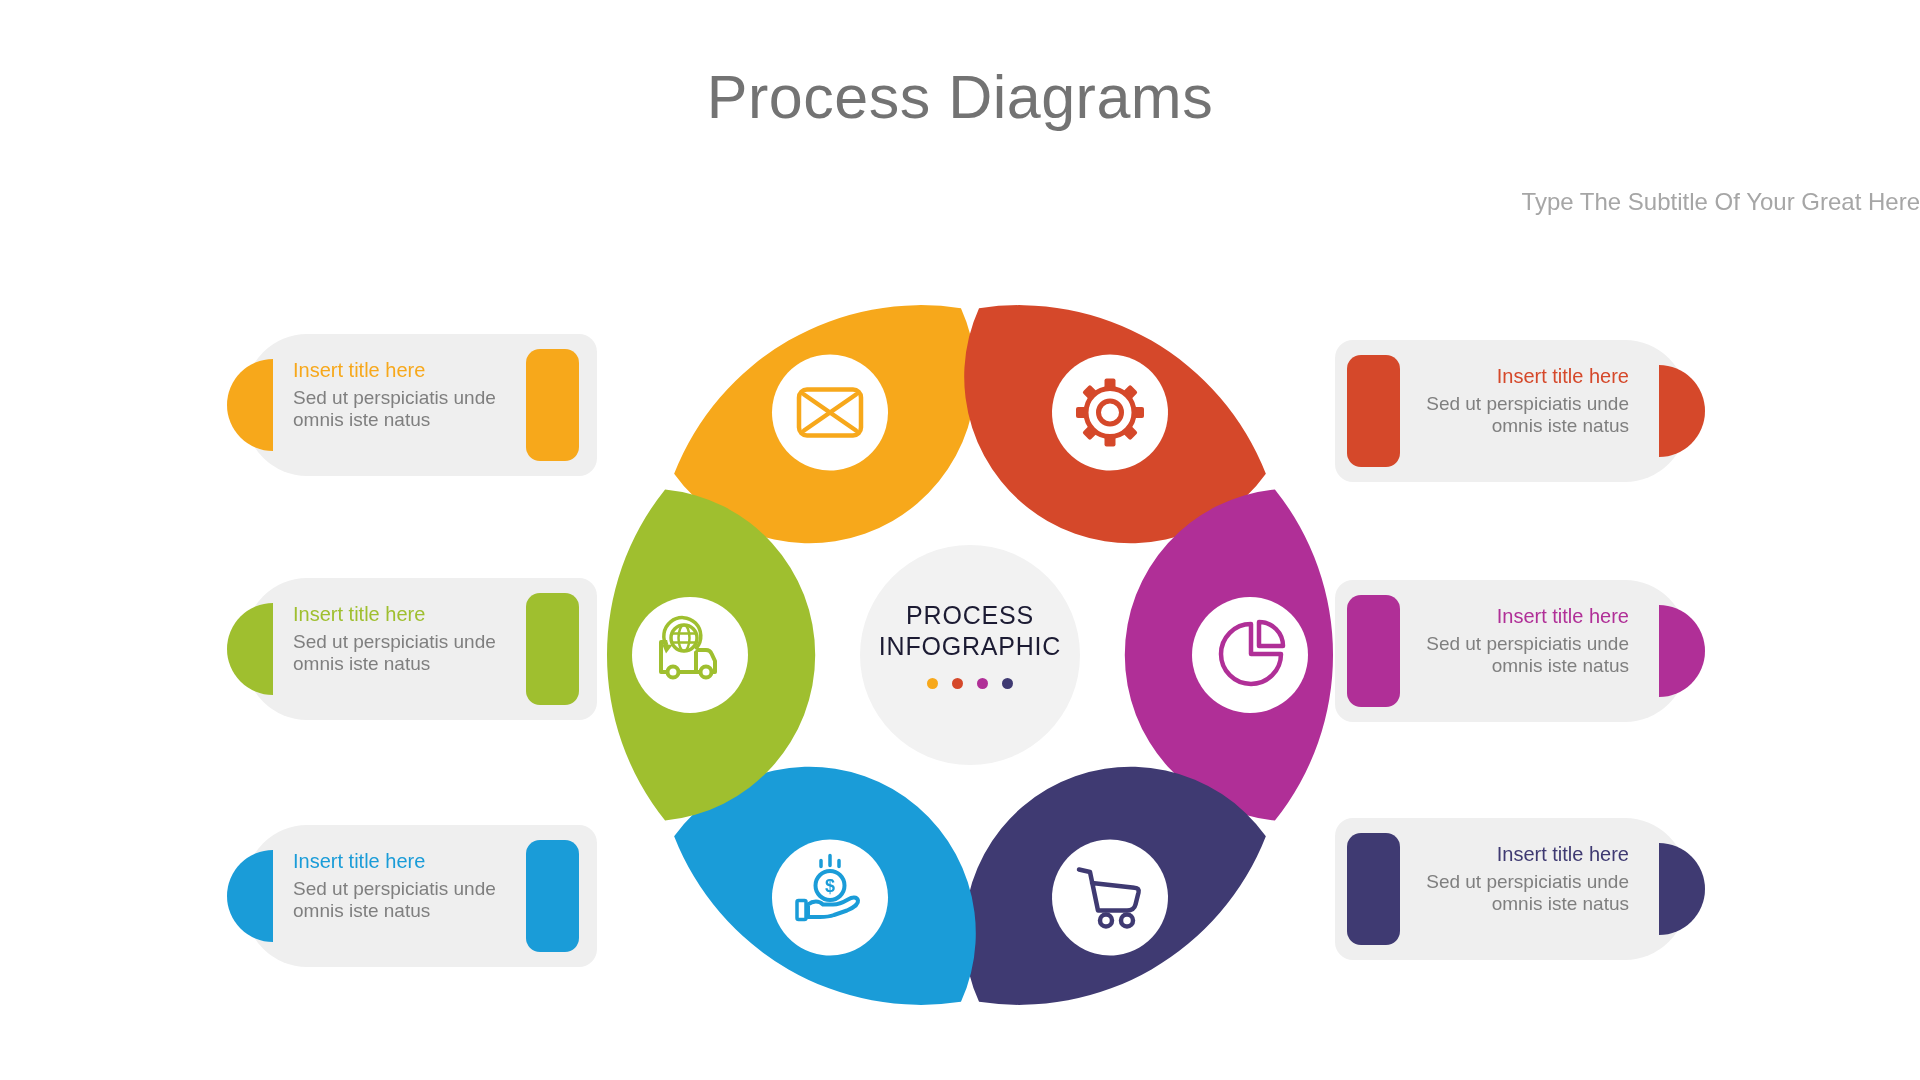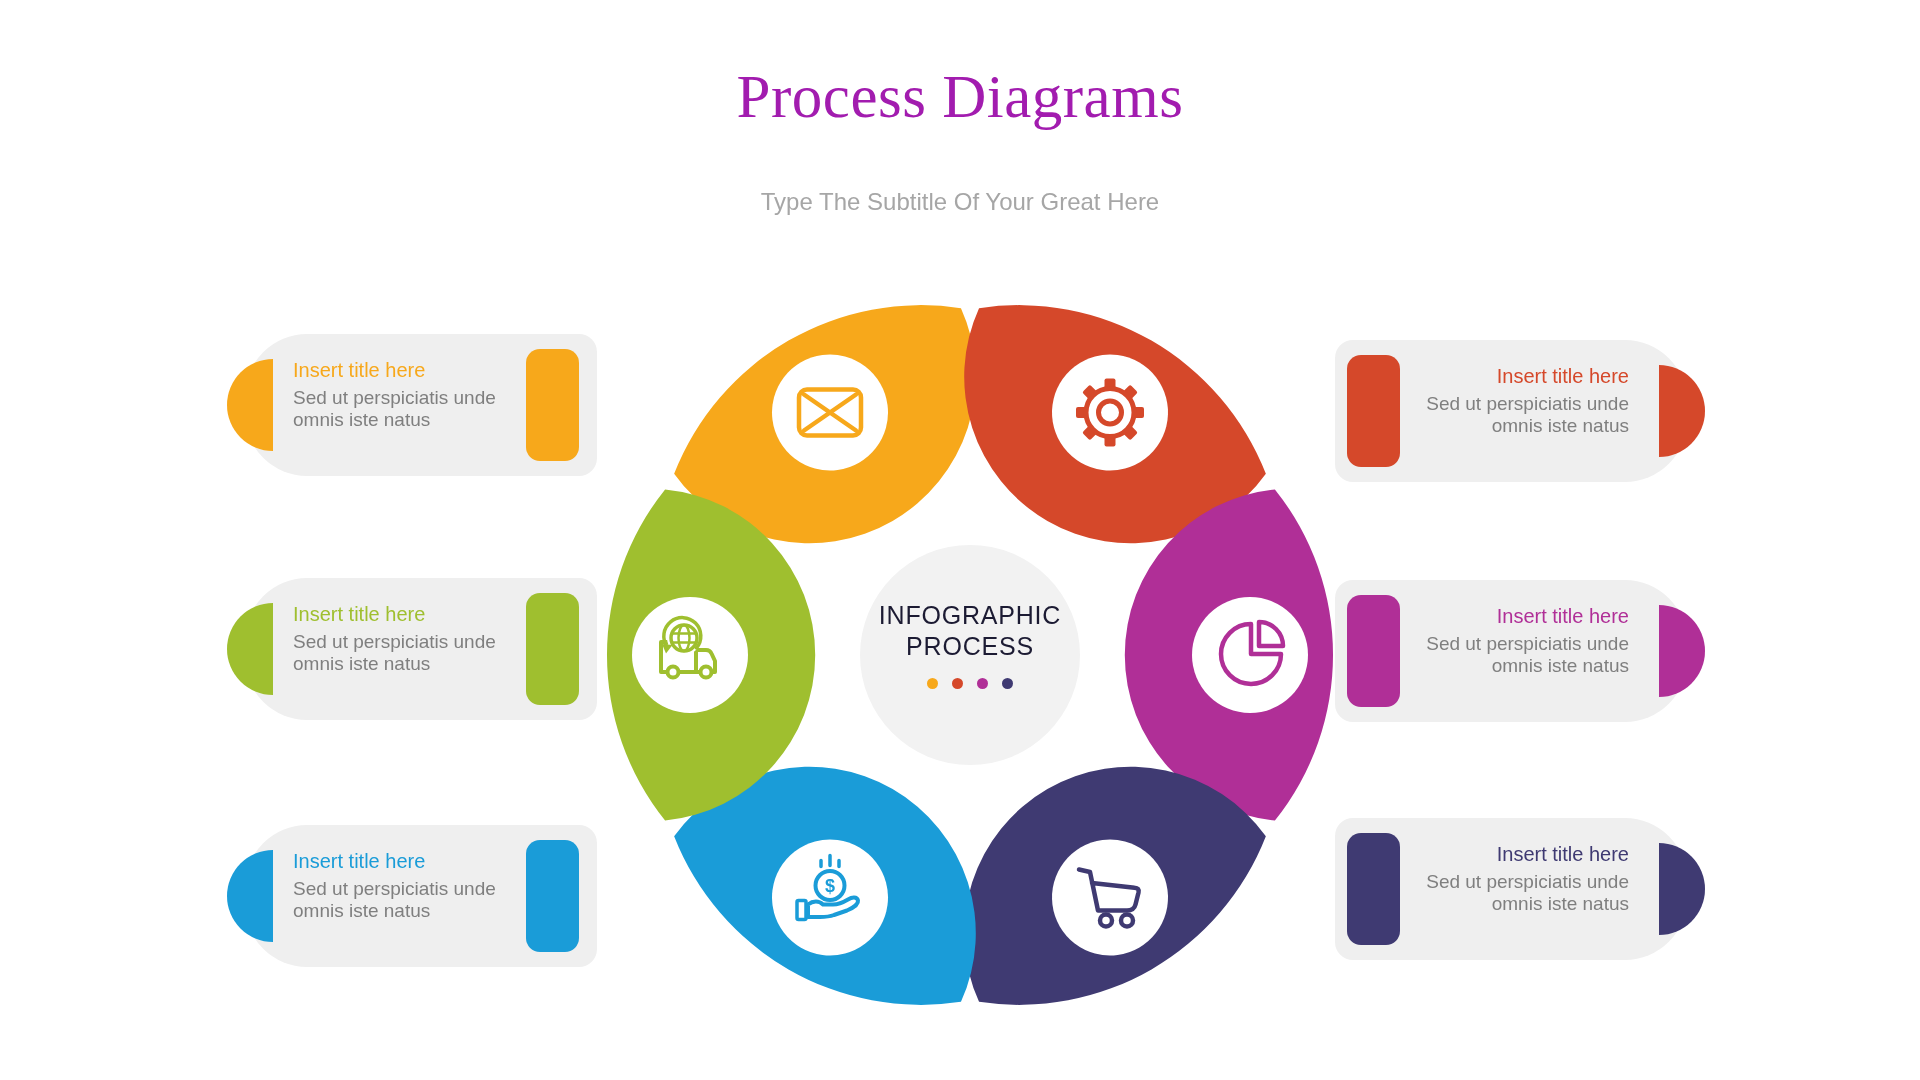--- a/index.html
+++ b/index.html
@@ -5,21 +5,21 @@
   html,body{margin:0;padding:0;}
   body{
     width:1920px;height:1080px;position:relative;background:#ffffff;
     font-family:"Liberation Sans", sans-serif;overflow:hidden;
   }
   .page-title{
     position:absolute;top:62px;left:0;width:1920px;text-align:center;
     font-size:61px;font-weight:500;letter-spacing:0.5px;
   }
   .page-subtitle{
-    position:absolute;top:188px;left:0;width:1920px;text-align:center;
+    position:absolute;top:188px;left:0;width:1920px;text-align:right;
     font-size:24px;font-weight:400;
   }
   .flower{position:absolute;left:570px;top:255px;width:800px;height:800px;}
   .center-label{
     position:absolute;left:830px;top:600px;width:280px;text-align:center;
   }
   .center-label .line{
     font-size:25px;font-weight:500;letter-spacing:0.8px;line-height:31px;
   }
   .dots{margin-top:16px;display:flex;justify-content:center;gap:14px;}
@@ -38,21 +38,21 @@
   .card-text{position:absolute;top:25px;}
   .card.left-side .card-text{left:48px;text-align:left;}
   .card.right-side .card-text{right:58px;text-align:right;}
   .card-title{font-size:20px;font-weight:400;margin-bottom:5px;}
   .card-body{font-size:19px;line-height:1.18;width:212px;}
   .card.right-side .card-body{margin-left:auto;}
 </style>
 </head>
 <body>
 
-<div class="page-title" style="color: #a21caf; font-family: Liberation Serif, serif;">Process Diagrams</div>
+<div class="page-title" style="color: #737373;">Process Diagrams</div>
 <div class="page-subtitle" style="color: rgb(166, 166, 166);">Type The Subtitle Of Your Great Here</div>
 
 <svg class="flower" viewBox="-400 -400 800 800">
 
   <g transform="rotate(-30)">
     <path d="M 165.6 -304.9 A 265 265 0 0 0 -165.6 -304.9 A 166.4 166.4 0 0 0 165.6 -304.9 Z" fill="#F7A81B"></path>
     <circle cx="0" cy="-280" r="58" fill="#ffffff"></circle>
   </g>
   <g transform="rotate(30)">
     <path d="M 165.6 -304.9 A 265 265 0 0 0 -165.6 -304.9 A 166.4 166.4 0 0 0 165.6 -304.9 Z" fill="#D5482A"></path>
@@ -124,22 +124,22 @@
     <ellipse cx="-6" cy="-17" rx="5.5" ry="13" stroke-width="2.5"></ellipse>
     <path d="M -18 -21.5 H 6 M -18 -12.5 H 6" stroke-width="2.5"></path>
     <path d="M -23 -8.5 A 18.5 18.5 0 1 1 6.5 -7" stroke-width="3.5"></path>
     <path d="M -28 -11 L -17.5 -10 L -24 -1.5 Z" fill="currentColor" stroke="none"></path>
   </g>
 
   <circle r="110" fill="#F2F2F2"></circle>
 </svg>
 
 <div class="center-label" style="color: rgb(28, 27, 51);">
+  <div class="line">PROCESS</div>
   <div class="line">INFOGRAPHIC</div>
-  <div class="line">PROCESS</div>
   <div class="dots">
     <span class="dot" style="background-color: rgb(247, 168, 27);"></span>
     <span class="dot" style="background-color: rgb(213, 72, 42);"></span>
     <span class="dot" style="background-color: rgb(176, 47, 151);"></span>
     <span class="dot" style="background-color: rgb(63, 58, 114);"></span>
   </div>
 </div>
 
 <div class="card left-side" style="top: 334px; background-color: rgb(239, 239, 239);">
   <div class="half-circle hl" style="background-color: rgb(247, 168, 27);"></div>

